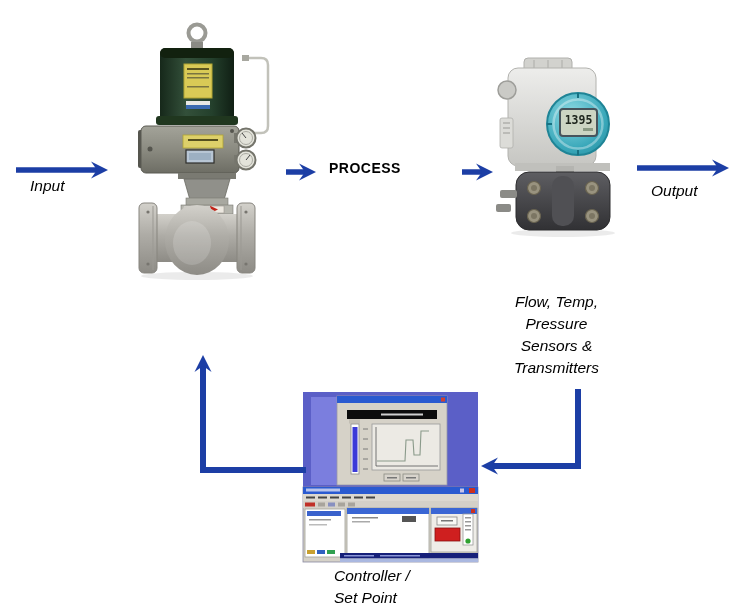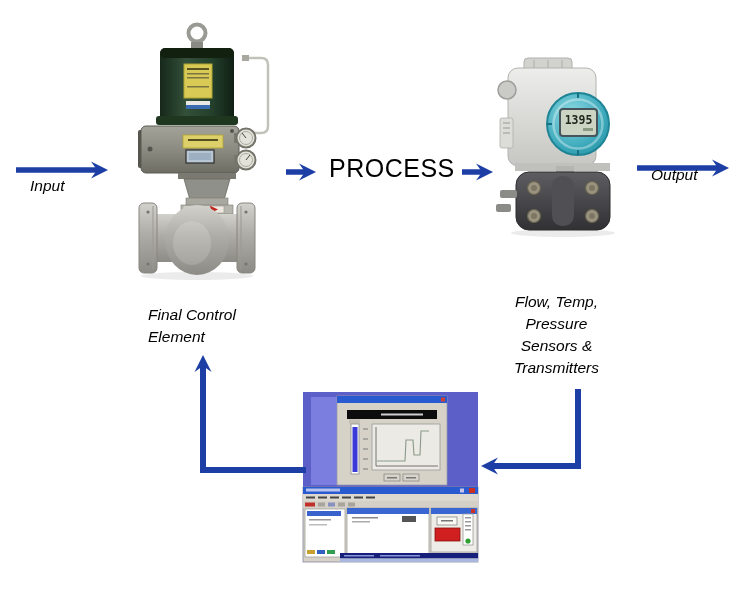--- a/index.html
+++ b/index.html
@@ -5,21 +5,21 @@
   html,body { margin:0; padding:0; background:#fff; }
   .canvas {
     position:relative; width:742px; height:612px; background:#ffffff;
     font-family:"Liberation Sans", sans-serif; overflow:hidden;
   }
   .lbl {
     position:absolute; color:#000; font-style:italic;
     font-size:15.5px; line-height:22px; white-space:pre-line;
   }
   .lbl.process {
-    font-style:normal; font-weight:normal; font-size:25px; letter-spacing:0.5px;
+    font-style:normal; font-weight:bold; font-size:14px; letter-spacing:0.5px;
   }
   svg { position:absolute; left:0; top:0; }
 </style>
 </head>
 <body>
 
 <div class="canvas">
 
 <svg width="742" height="616" viewBox="0 0 742 616">
   <defs>
@@ -258,21 +258,21 @@
     <path d="M286,172 L305,172" marker-end="url(#ah)"></path>
     <path d="M462,172 L482,172" marker-end="url(#ah)"></path>
     <path d="M637,168 L718,168" marker-end="url(#ah)"></path>
     <path d="M306,470 L203,470 L203,366" marker-end="url(#ah)" stroke-width="6"></path>
     <path d="M578,389 L578,466 L492,466" marker-end="url(#ah)" stroke-width="6"></path>
   </g>
 </svg>
 
 <div class="lbl" style="left:30px; top:175px;">Input</div>
 <div class="lbl process" style="left:329px; top:157px;">PROCESS</div>
-<div class="lbl" style="left:651px; top:164px;">Output</div>
+<div class="lbl" style="left:651px; top:180px;">Output</div>
 <div class="lbl" style="left:514px; top:291px;text-align:center;">Flow, Temp,
 Pressure
 Sensors &amp;
 Transmitters</div>
-<div class="lbl" style="left:148px; top:304px;">Final Control
-Element</div>
+<div class="lbl" style="left:334px; top:565px;">Controller /
+Set Point</div>
 
 </div>
 
 </body></html>

